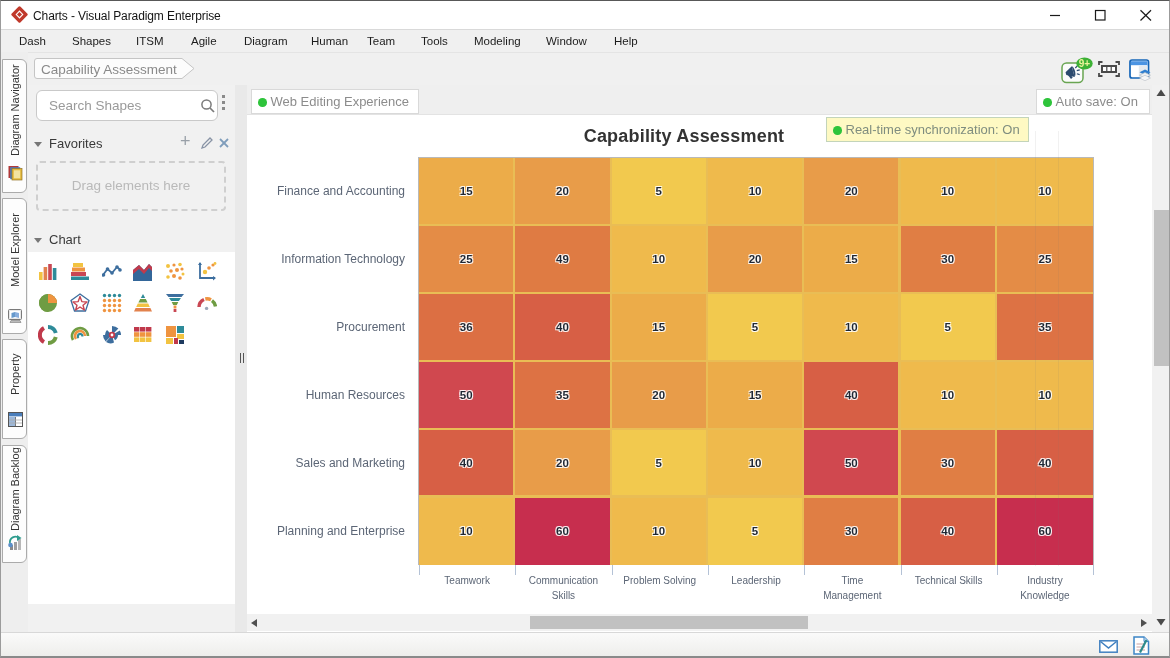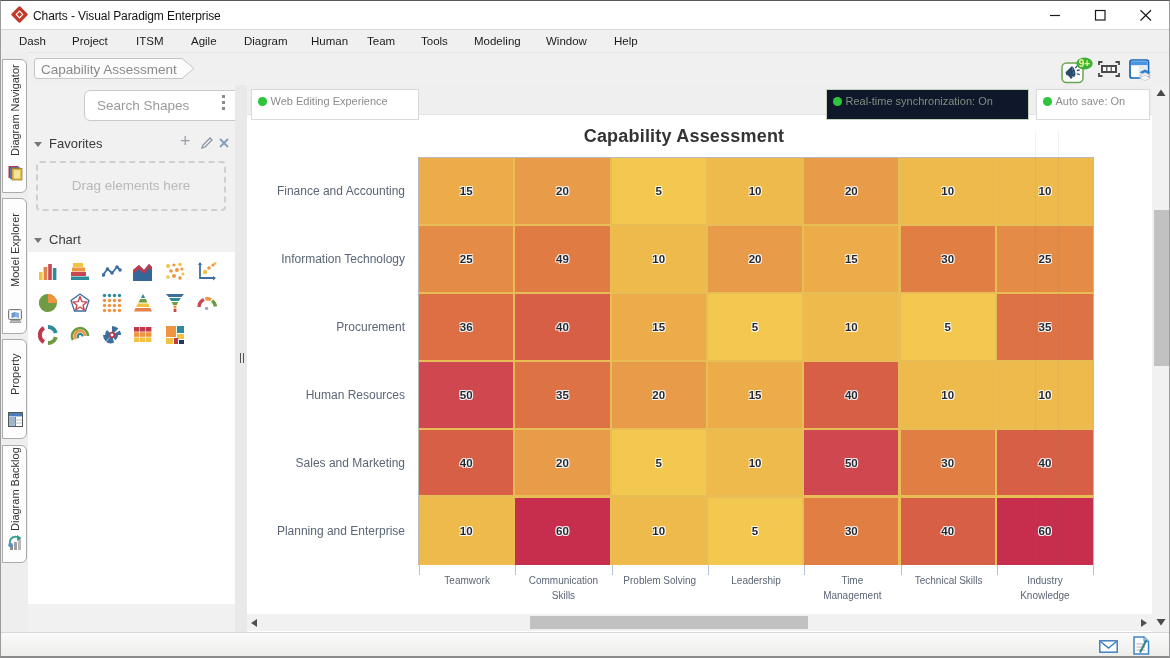--- a/index.html
+++ b/index.html
@@ -22,37 +22,37 @@
 
 
 #tabstrip { position:absolute; left:0; top:52px; width:28px; height:580px; background:#eeeeee; }
 .vtab { position:absolute; left:2px; width:25px; background:#fdfdfd; border:1px solid #ababab; border-radius:0 6px 6px 0; }
 .vtext { position:absolute; left:0; top:0; width:100%; writing-mode:vertical-lr; transform:rotate(180deg); display:flex; align-items:center; justify-content:center; font-size:11px; color:#333; white-space:nowrap; }
 .vicon { position:absolute; left:4px; width:17px; height:17px; }
 
 
 #sidebar { position:absolute; left:28px; top:85px; width:207px; height:547px; background:#f1f1f1; }
 #sbwhite { position:absolute; left:0px; top:167px; width:207px; height:352px; background:#fff; }
-#searchbox { position:absolute; left:8px; top:5px; width:182px; height:31px; background:#fff; border:1px solid #c9c9c9; border-radius:6px;margin-left:48px; }
+#searchbox { position:absolute; left:8px; top:5px; width:182px; height:31px; background:#fff; border:1px solid #c9c9c9; border-radius:6px; }
 #searchbox span { position:absolute; left:12px; top:7px; font-size:13.5px; color:#9a9a9a; }
 .hdr { position:absolute; left:6px; font-size:13px; color:#3a3a3a; }
 .tri { display:inline-block; width:0; height:0; border-left:4px solid transparent; border-right:4px solid transparent; border-top:5px solid #777; margin-right:7px; position:relative; top:-1px; }
 #dragbox { position:absolute; left:8px; top:76px; width:190px; height:50px; border:2px dashed #cfcfcf; border-radius:4px; }
 #dragbox span { display:block; text-align:center; margin-top:15px; font-size:13.5px; color:#b9b9b9; }
 .cicon { position:absolute; width:20px; height:20px; }
 
 
 #splitter { position:absolute; left:235px; top:85px; width:12px; height:547px; background:#e9e9e9; }
 
 
 #canvas { position:absolute; left:247px; top:85px; width:905px; height:529px; background:#fff; }
 #cvtoolbar { position:absolute; left:0; top:0; width:905px; height:30px; background:#efefef; border-bottom:1px solid #e3e3e3; }
-.chip { position:absolute; top:4px; height:31px; background:#fff; border:1px solid #d9d9d9; font-size:11px; color:#8c8c8c; line-height:23px; white-space:nowrap; }
+.chip { position:absolute; top:4px; height:25px; background:#fff; border:1px solid #d9d9d9; font-size:13px; color:#8c8c8c; line-height:23px; white-space:nowrap; }
 .dot { display:inline-block; width:8.5px; height:8.5px; border-radius:50%; background:#2ec43b; margin:0 4px 0 6px; position:relative; top:0.5px; }
-.chip.green { background:#0f172a; border-color:#c3d4ba; color:#7f8d7f; }
+.chip.green { background:#fef9c3; border-color:#c3d4ba; color:#7f8d7f;margin-top:28px; }
 
 #charttitle { position:absolute; left:275px; top:126px; width:818px; text-align:center; font-size:18px; font-weight:bold; color:#333; letter-spacing:0.2px; }
 #hmborder { position:absolute; left:418px; top:157px; width:676px; height:408.4px; border:1px solid #b9b9b9; border-bottom:none; background:#e9bd55; }
 .hc { position:absolute; display:flex; align-items:center; justify-content:center; }
 .hc span { font-size:11.5px; font-weight:bold; color:#1f2733; text-shadow:-1px -1px 0 rgba(255,255,255,.85), 1px -1px 0 rgba(255,255,255,.85), -1px 1px 0 rgba(255,255,255,.85), 1px 1px 0 rgba(255,255,255,.85); }
 .tick { position:absolute; top:565.4px; width:1px; height:10px; background:#b4c2d6; }
 .clab { position:absolute; top:574px; text-align:center; font-size:10px; line-height:14.5px; color:#5c6676; }
 .rlab { position:absolute; left:255px; width:150px; text-align:right; font-size:12px; color:#5c6676; }
 .pgline { position:absolute; top:131px; width:1px; height:435px; background:rgba(120,120,120,0.10); }
 
@@ -77,21 +77,21 @@
   <svg class="abs" style="left:1049px;top:0" width="112" height="30" viewBox="0 0 112 30">
     <line x1="1" y1="15.5" x2="11" y2="15.5" stroke="#1a1a1a" stroke-width="1.2"></line>
     <rect x="46.5" y="10.5" width="9.5" height="9.5" fill="none" stroke="#1a1a1a" stroke-width="1.2"></rect>
     <line x1="91.5" y1="10.2" x2="102" y2="20.5" stroke="#1a1a1a" stroke-width="1.2"></line>
     <line x1="102" y1="10.2" x2="91.5" y2="20.5" stroke="#1a1a1a" stroke-width="1.2"></line>
   </svg>
 </div>
 
 <div id="menubar">
 <span class="mi" style="left:19px">Dash</span>
-<span class="mi" style="left:72px">Project</span>
+<span class="mi" style="left:72px">Shapes</span>
 <span class="mi" style="left:136px">ITSM</span>
 <span class="mi" style="left:191px">Agile</span>
 <span class="mi" style="left:244px">Diagram</span>
 <span class="mi" style="left:311px">Human</span>
 <span class="mi" style="left:367px">Team</span>
 <span class="mi" style="left:421px">Tools</span>
 <span class="mi" style="left:474px">Modeling</span>
 <span class="mi" style="left:546px">Window</span>
 <span class="mi" style="left:614px">Help</span>
 </div>

